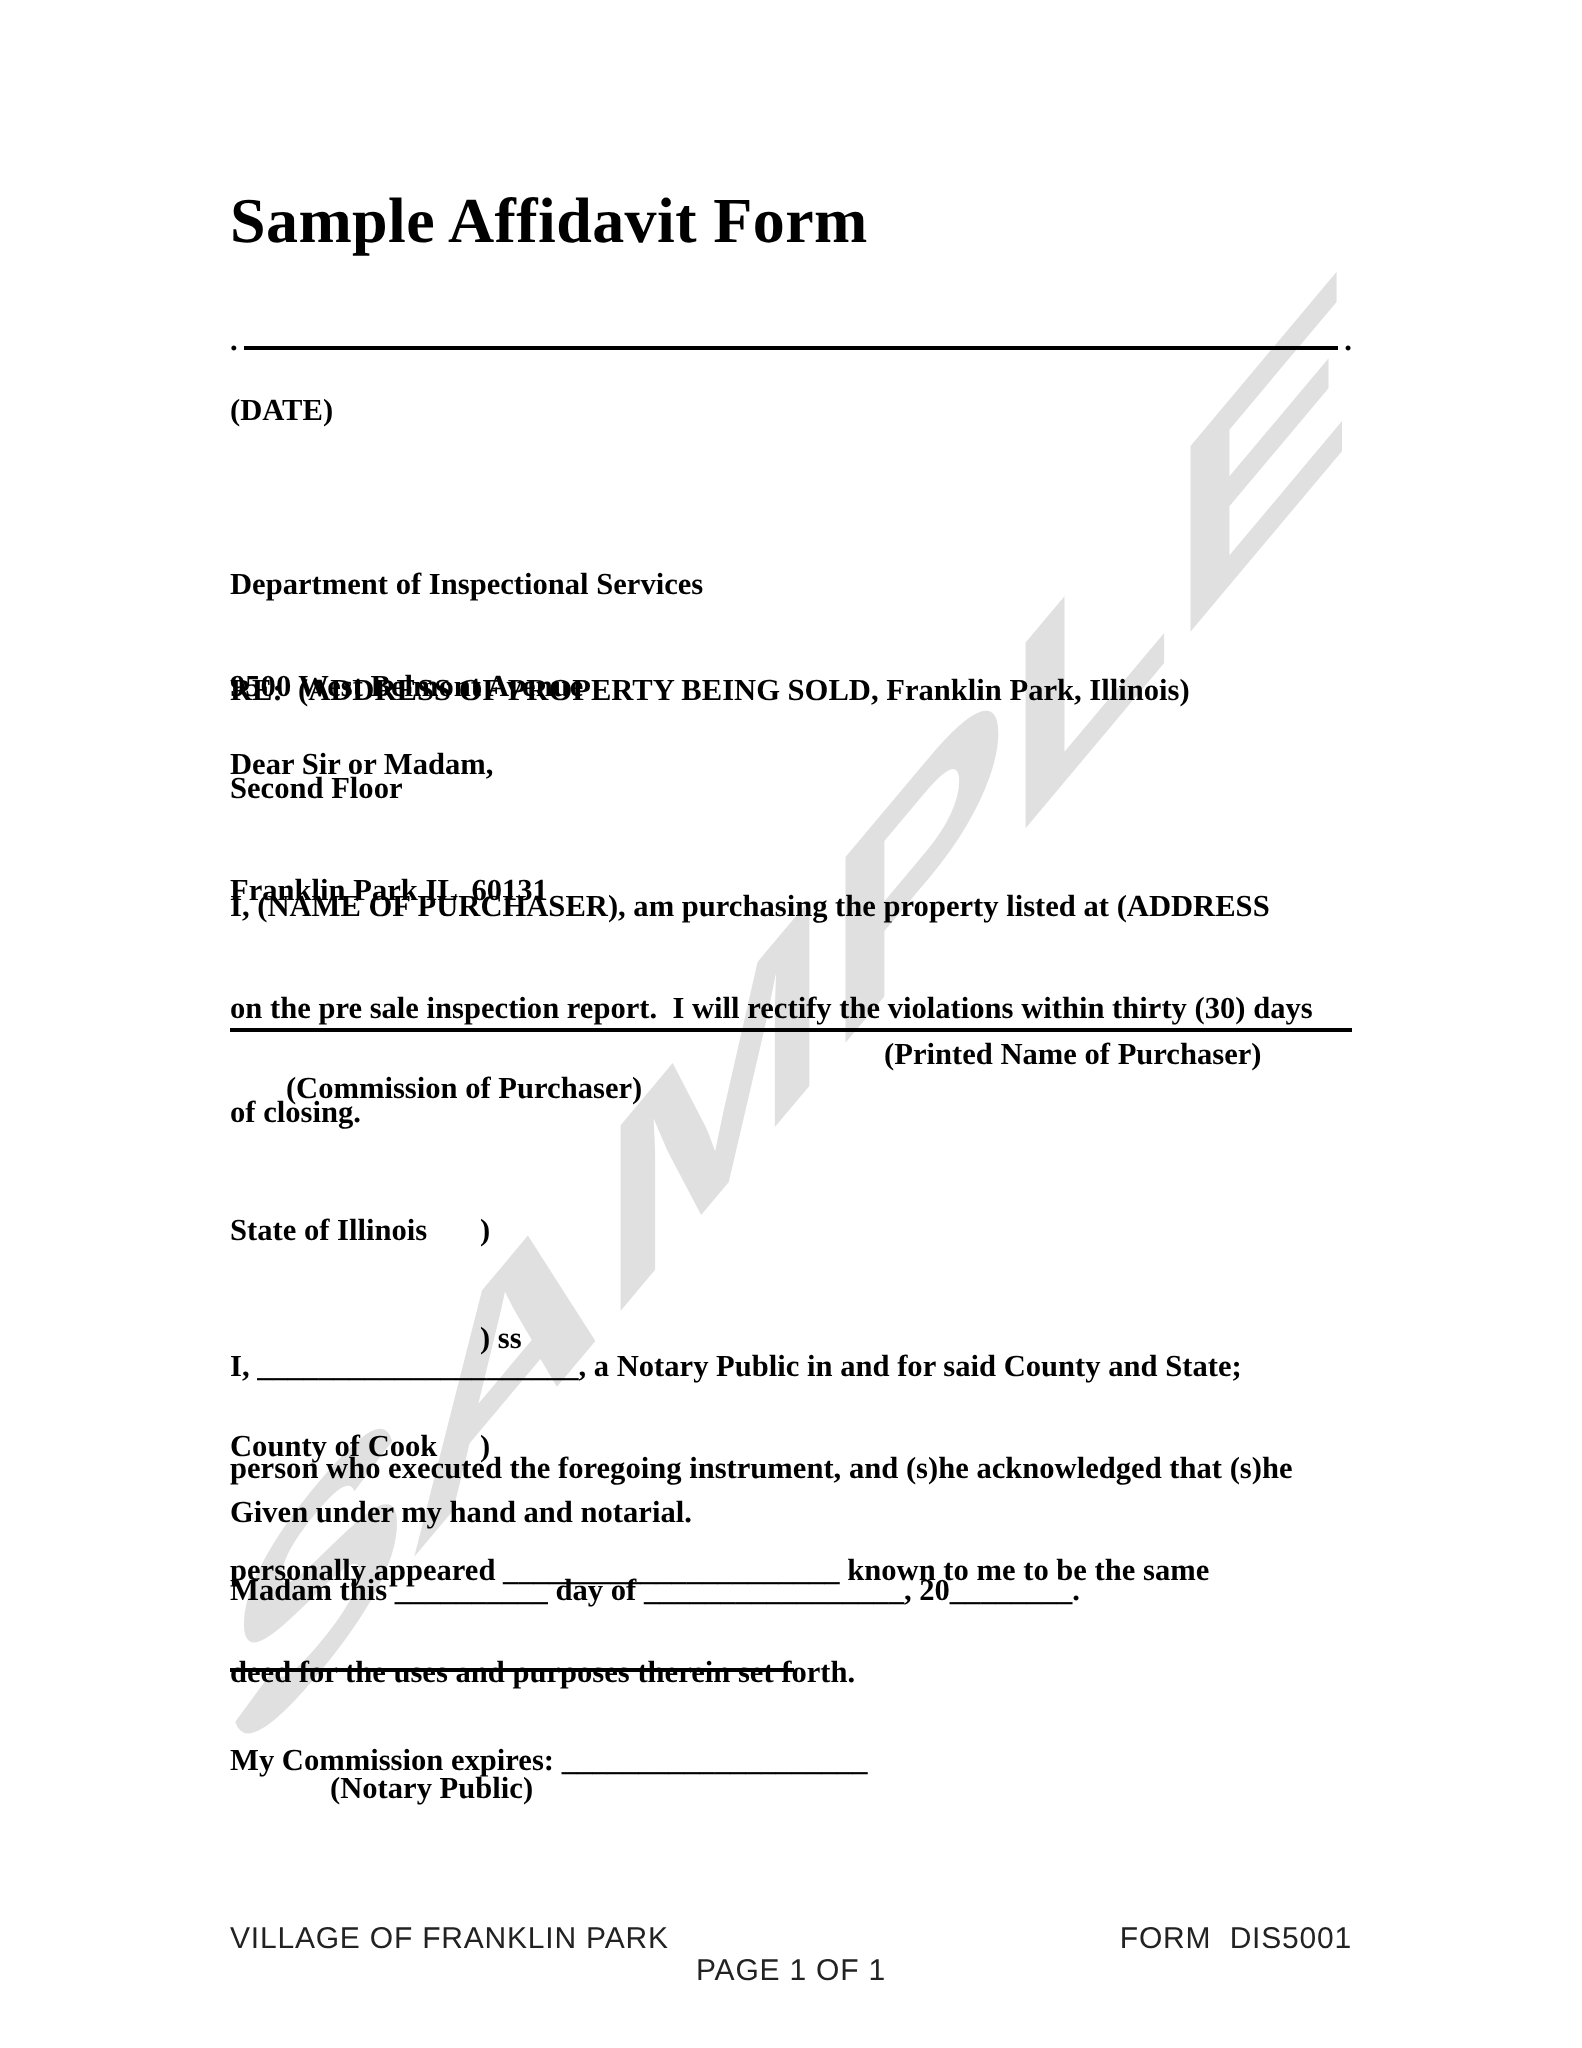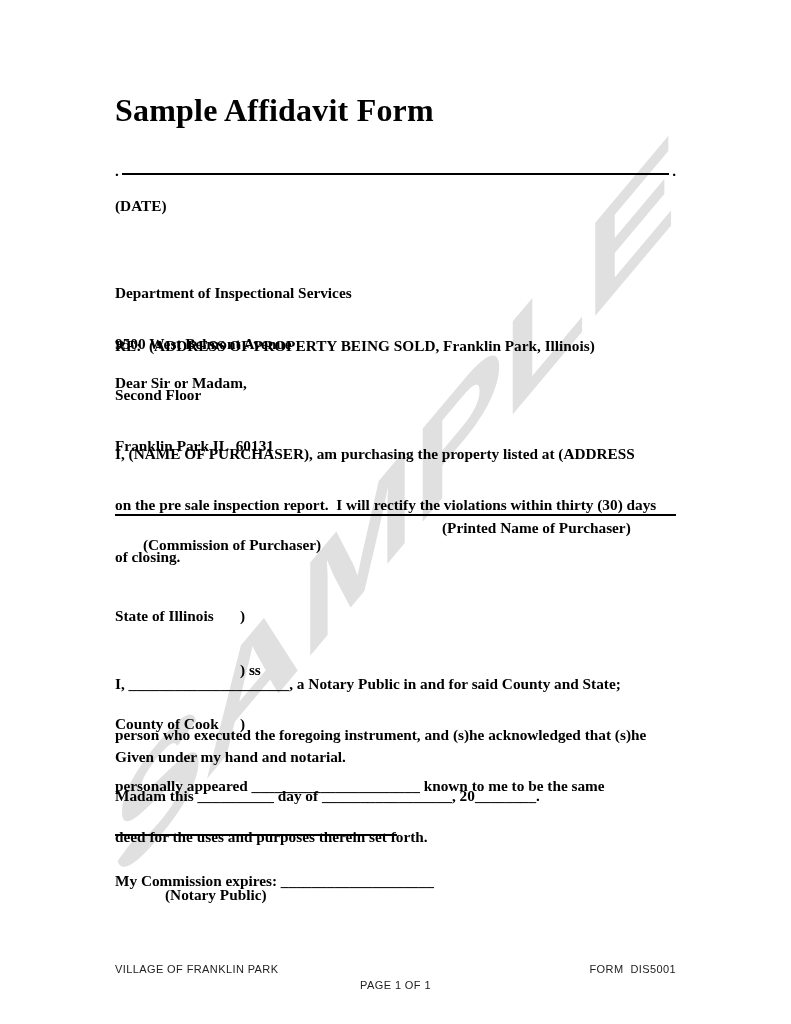--- a/index.html
+++ b/index.html
@@ -34,21 +34,21 @@
   .venue .vname { display:inline-block; width:125px; white-space:pre; }
   .notary-para { top:641px; line-height:17px; }
   .given { top:748px; }
   .seal { top:787px; }
   .notary-rule { top:834px; width:282px; border-top:2px solid #000; height:0; }
   .notary-label { top:886px; left:147px;margin-left:18px; }
   .commission { top:872px; }
   .footer {
     top:961px; width:561px; height:16px;
     font-family:"Liberation Sans", sans-serif; font-weight:normal;
-    font-size:11px; letter-spacing:0.4px; color:#222;
+    font-size:15px; letter-spacing:0.4px; color:#222;
   }
   .footer .f-left { position:absolute; left:0; top:0; white-space:pre; }
   .footer .f-center { position:absolute; left:0; top:16px; width:100%; text-align:center; white-space:pre; }
   .footer .f-right { position:absolute; right:0; top:0; white-space:pre; }
 </style>
 </head>
 <body>
 
 <div class="page">
 

